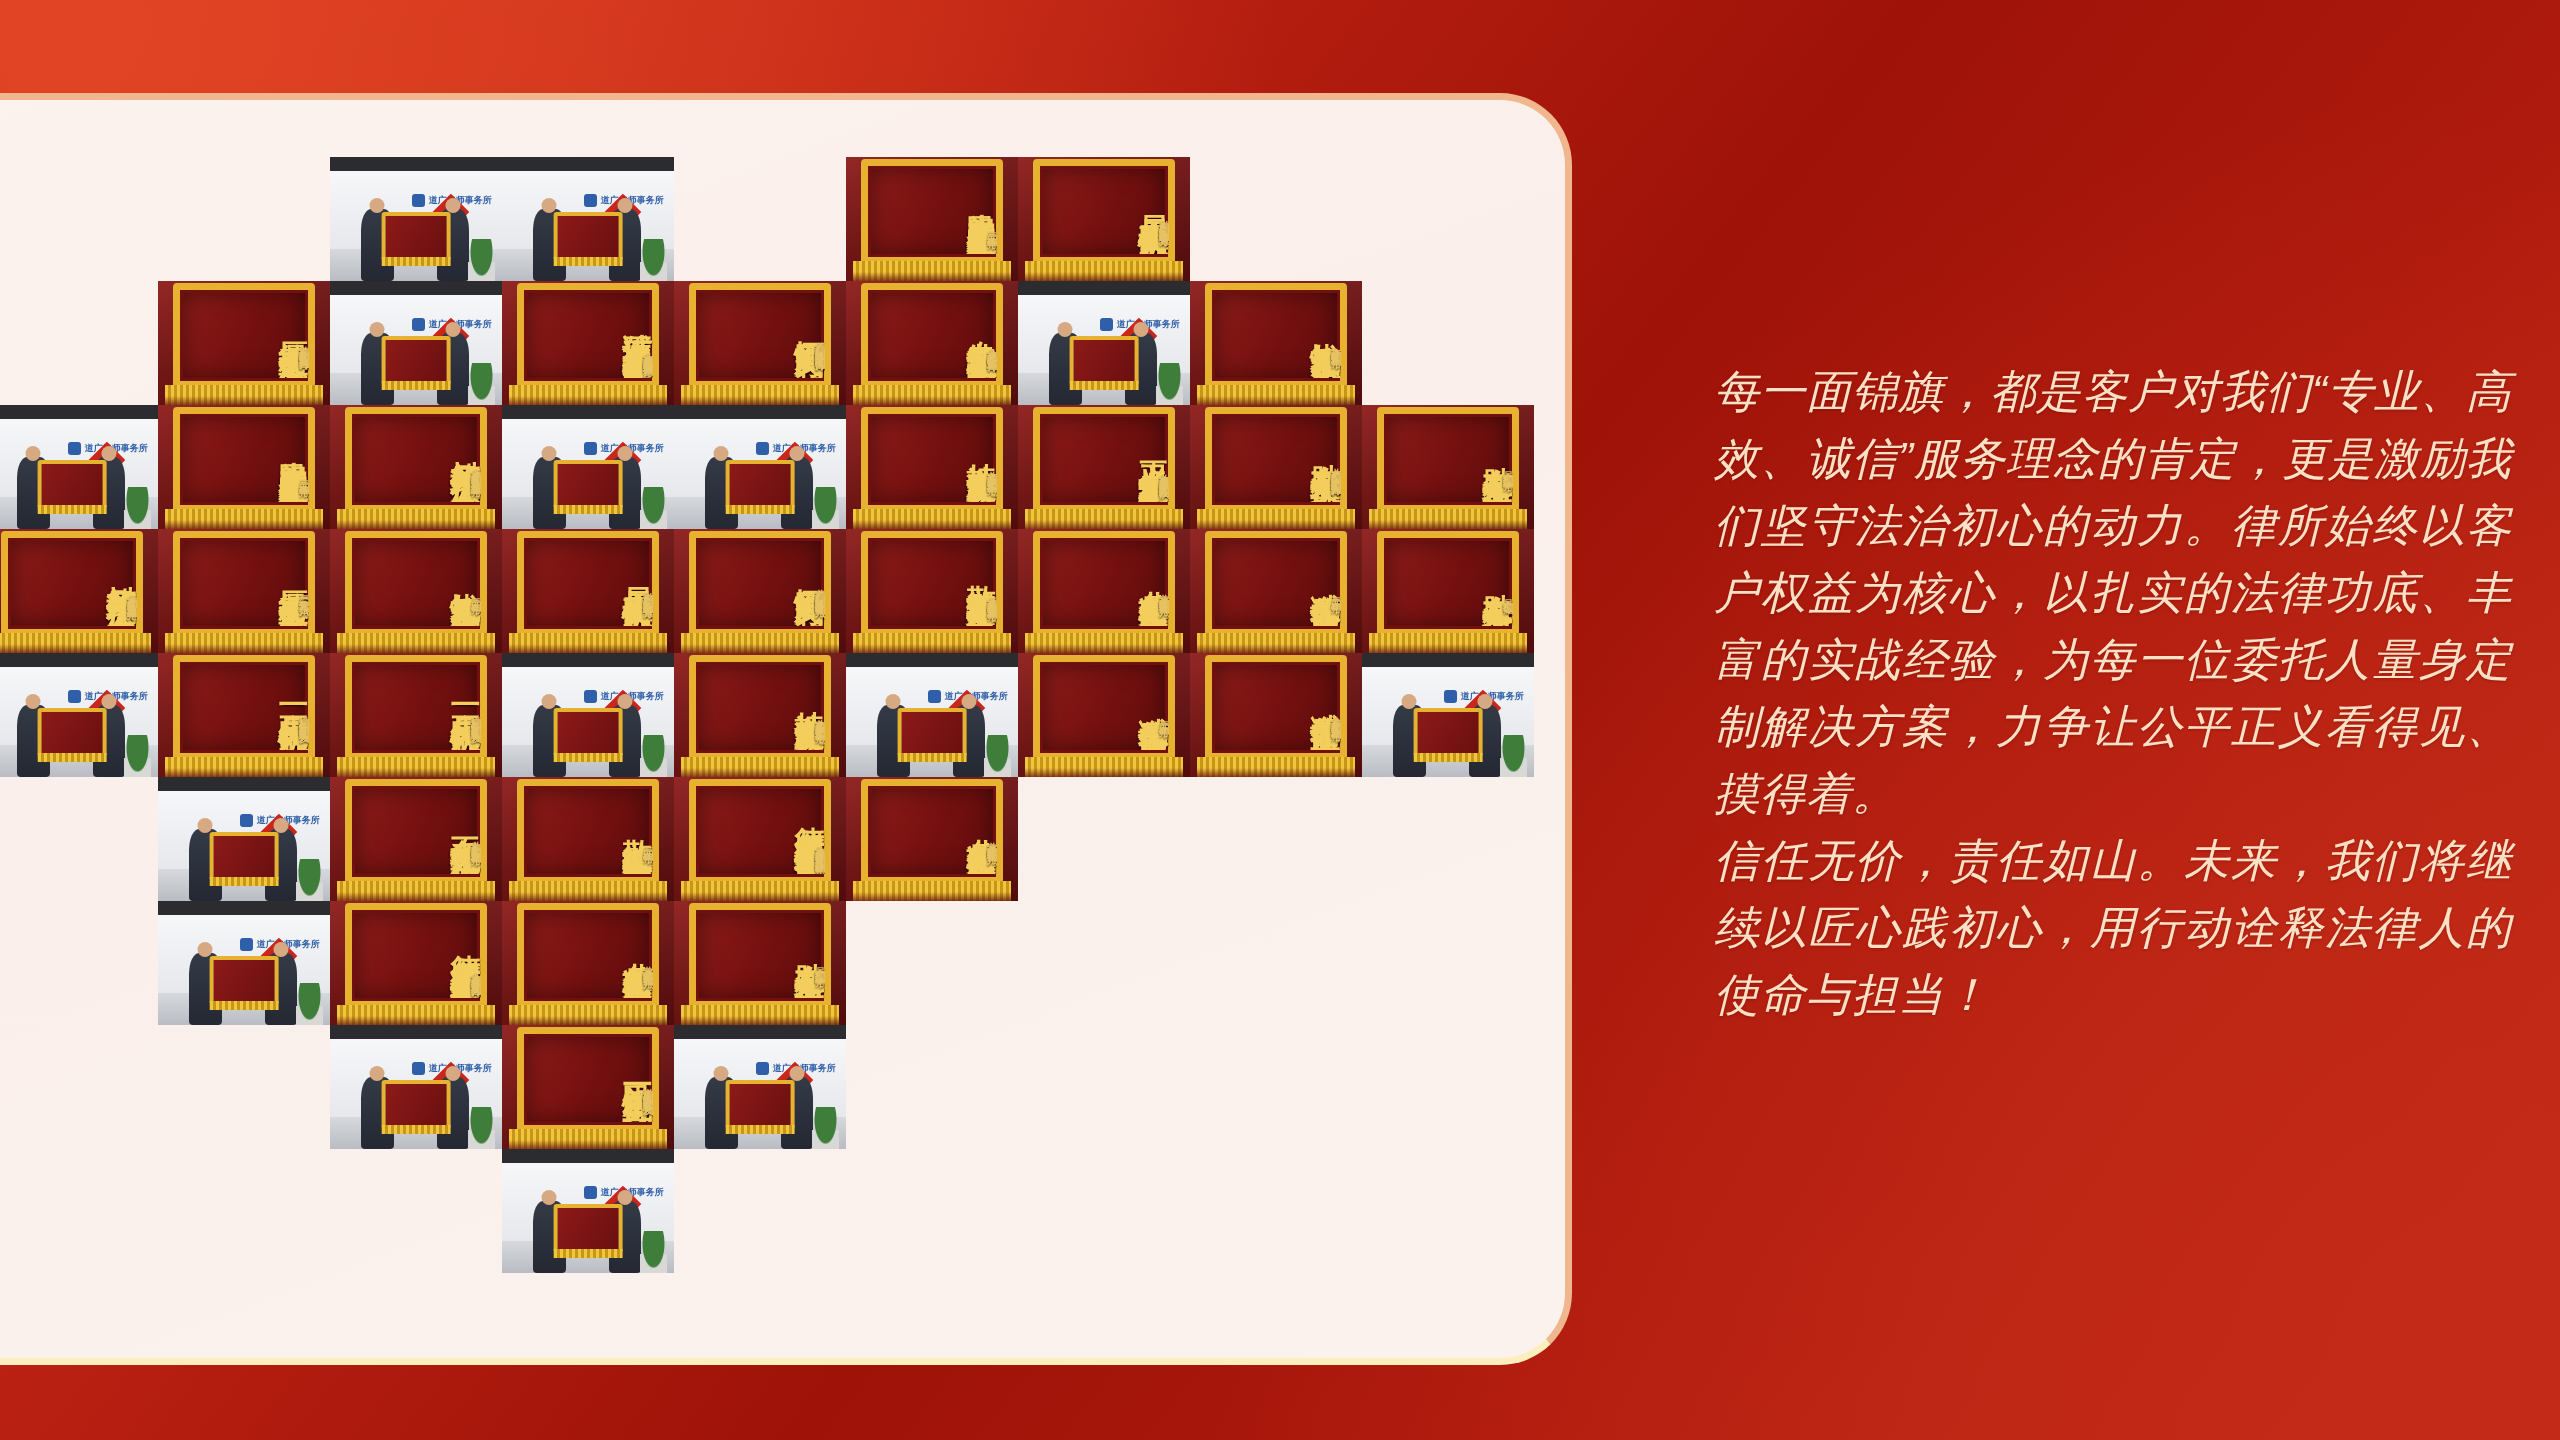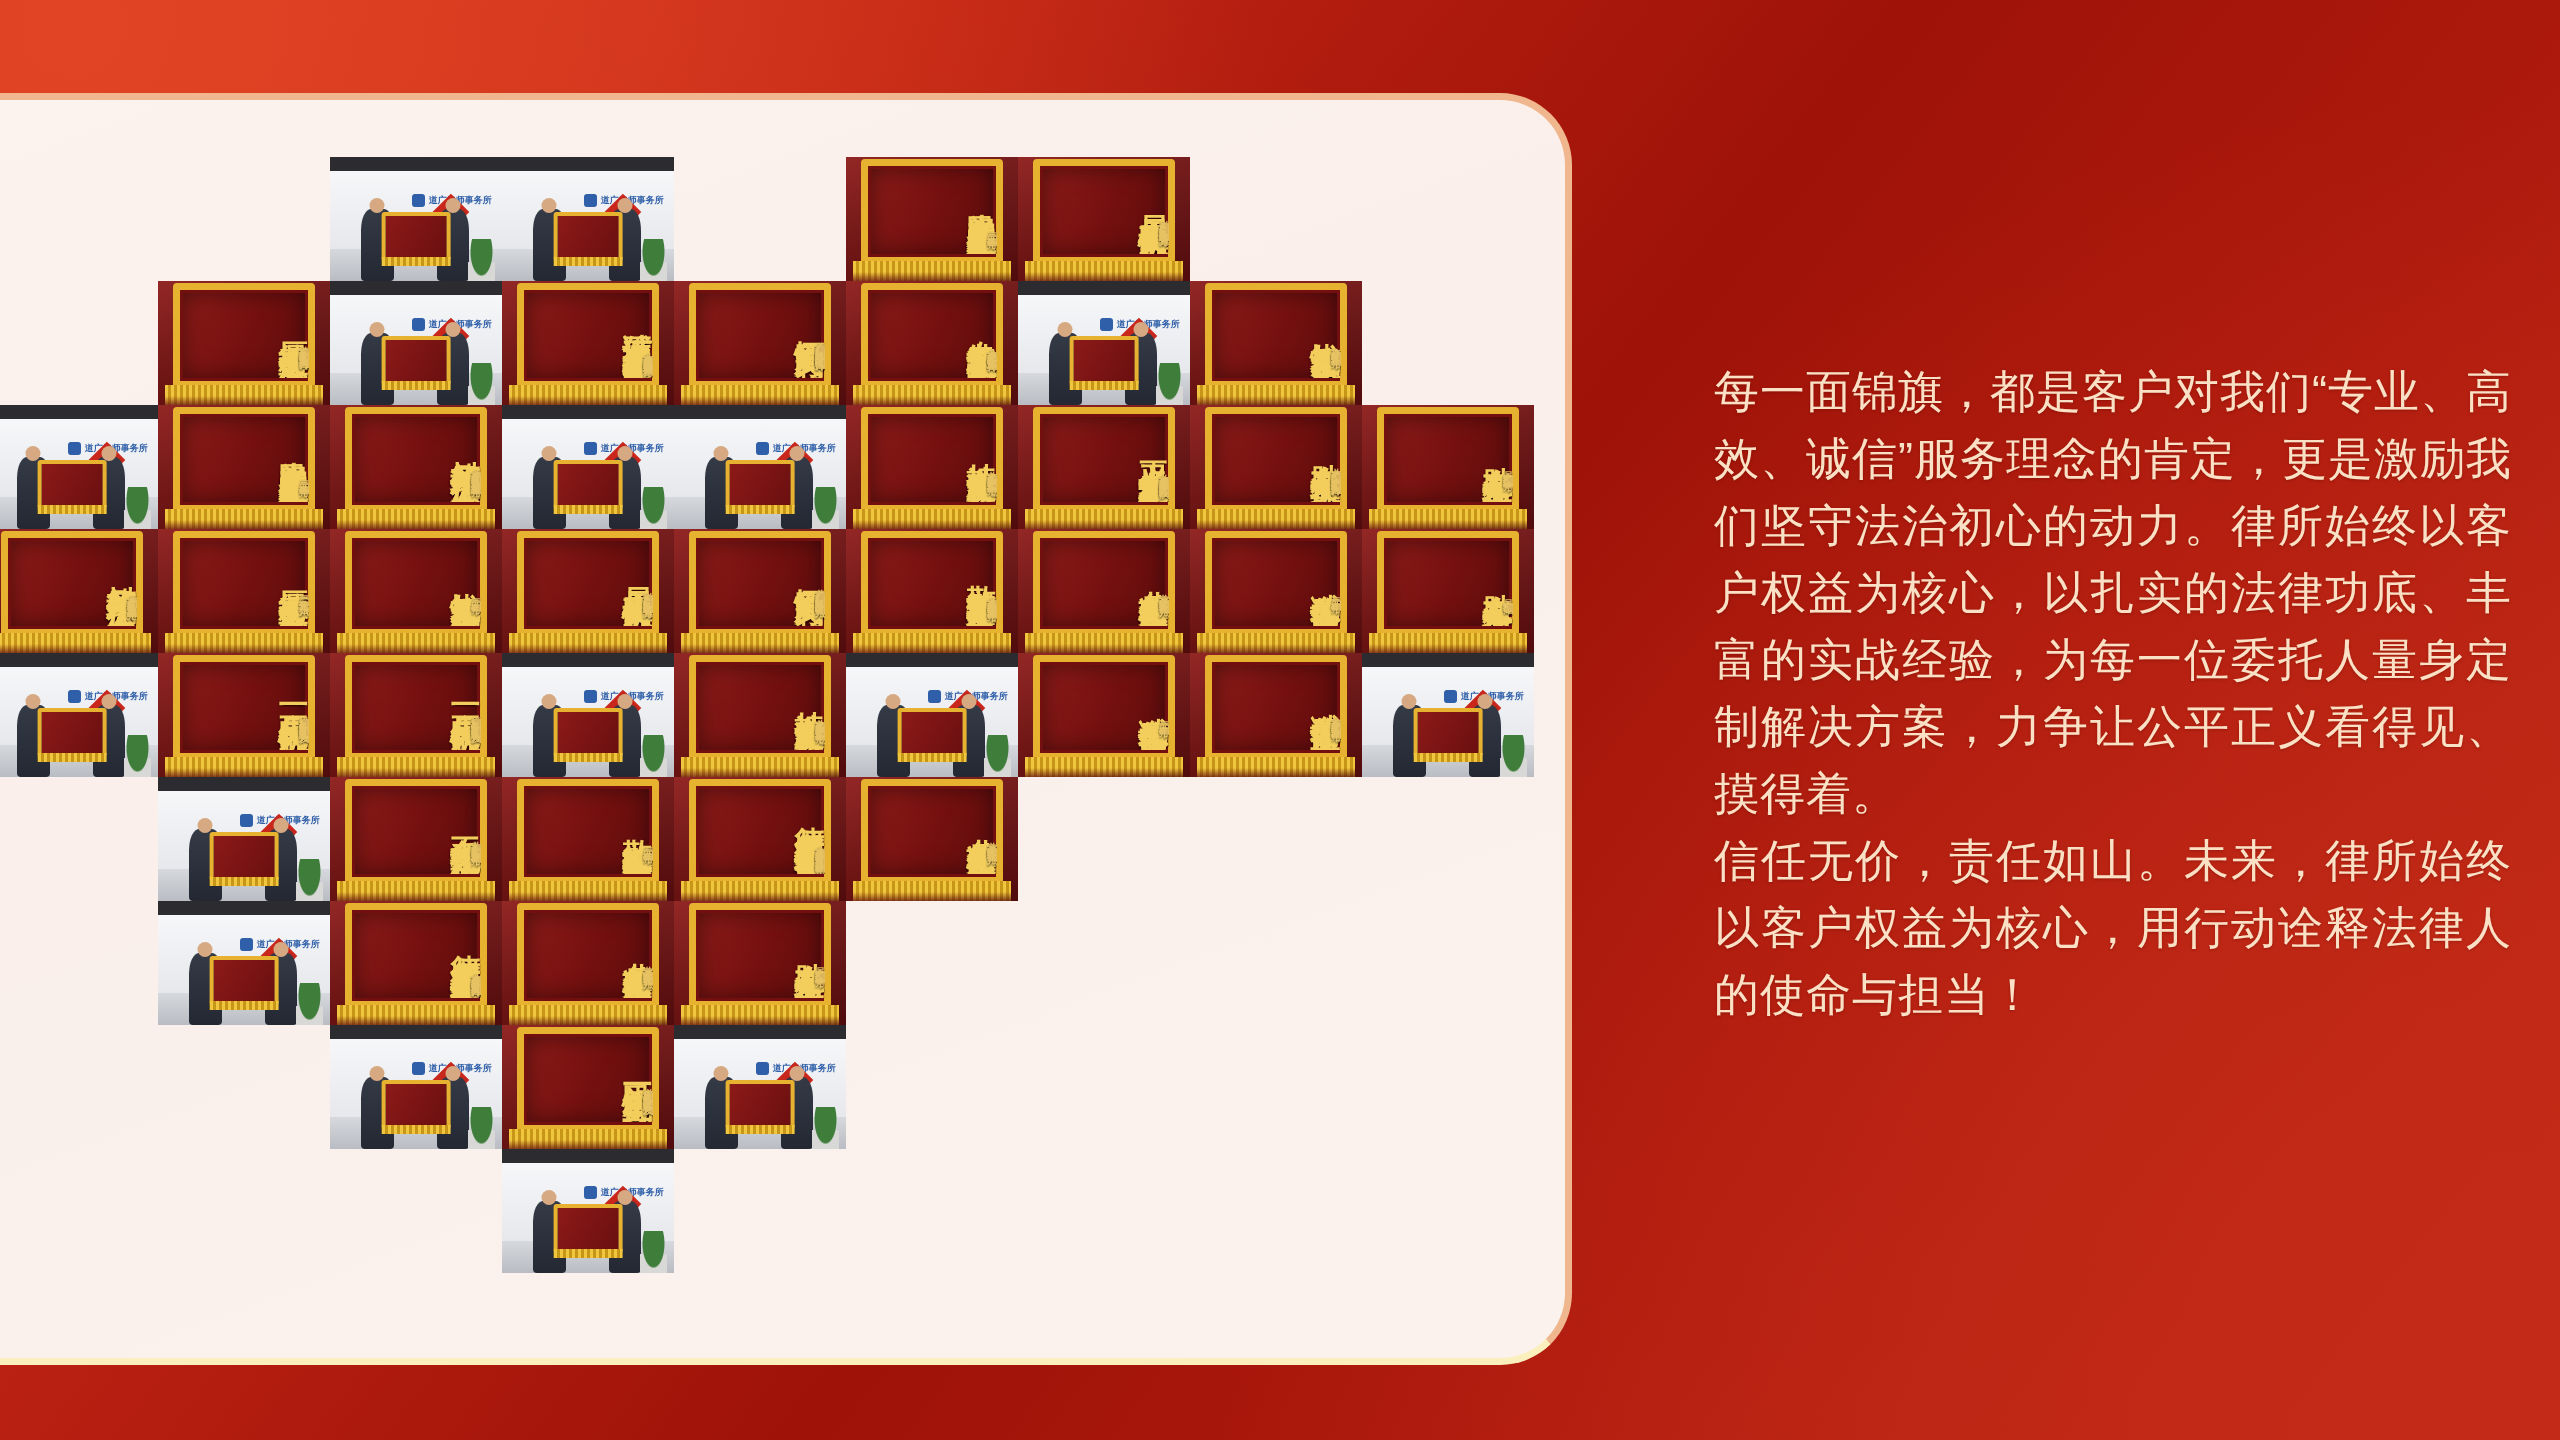--- a/index.html
+++ b/index.html
@@ -153,20 +153,21 @@
   }
   #copy p{
     color:#FAE0C4;
     font-size:45px;
     line-height:67px;
     letter-spacing:1px;
     text-align:justify;
     text-align-last:left;
     font-family:"Liberation Sans", sans-serif;
     text-shadow:0 1px 3px rgba(90,10,2,.35);
+    font-style:italic;
   }
   #copy p + p{ margin-top:0; }
   .indent{ padding-left:42px; }
 </style>
 </head>
 <body>
 
 <div id="stage">
 
   <div id="card">
@@ -673,16 +674,16 @@
             <div class="person" style="left: 62%;"></div>
             <div class="plant" style="right: 4%;"></div>
             <div class="held"></div>
           </div>
         </div>
       </div>
   </div>
 
   <div id="copy">
     <p class="indent">每一面锦旗，都是客户对我们“专业、高效、诚信”服务理念的肯定，更是激励我们坚守法治初心的动力。律所始终以客户权益为核心，以扎实的法律功底、丰富的实战经验，为每一位委托人量身定制解决方案，力争让公平正义看得见、摸得着。</p>
-    <p class="indent">信任无价，责任如山。未来，律所始终以客户权益为核心，用行动诠释法律人的使命与担当！</p>
+    <p class="indent">信任无价，责任如山。未来，我们将继续以匠心践初心，用行动诠释法律人的使命与担当！</p>
   </div>
 
 </div>
 
 </body></html>

